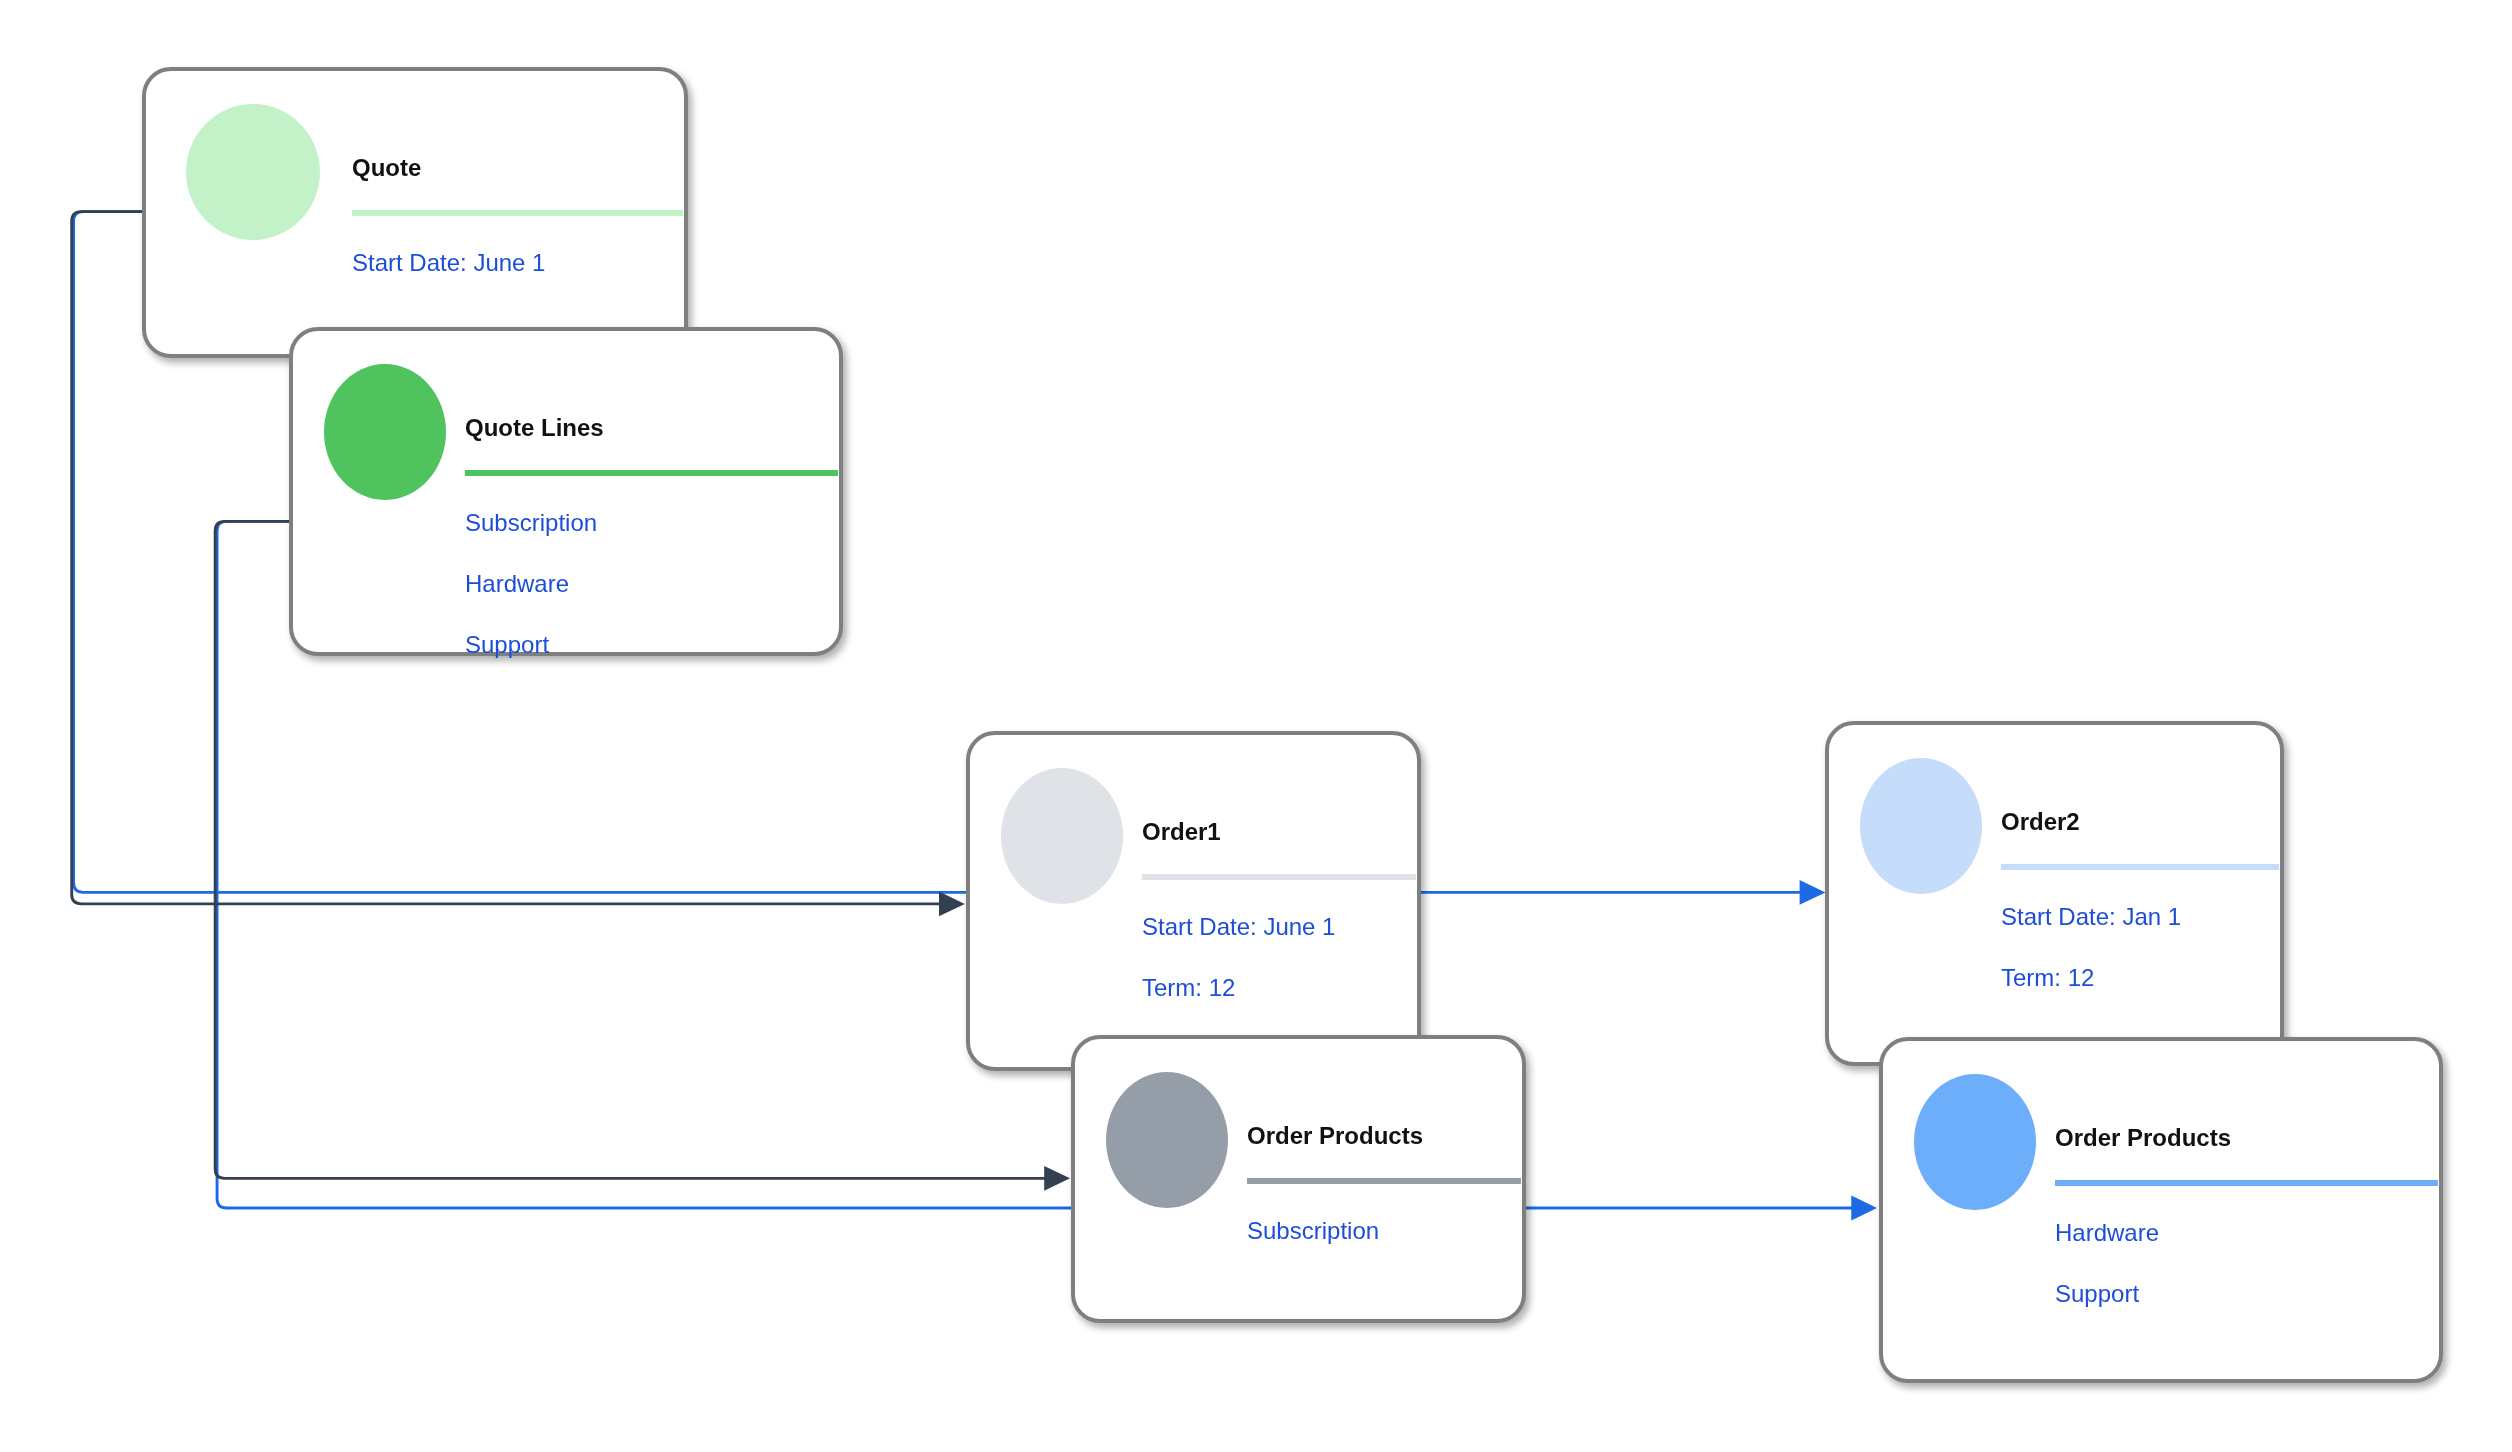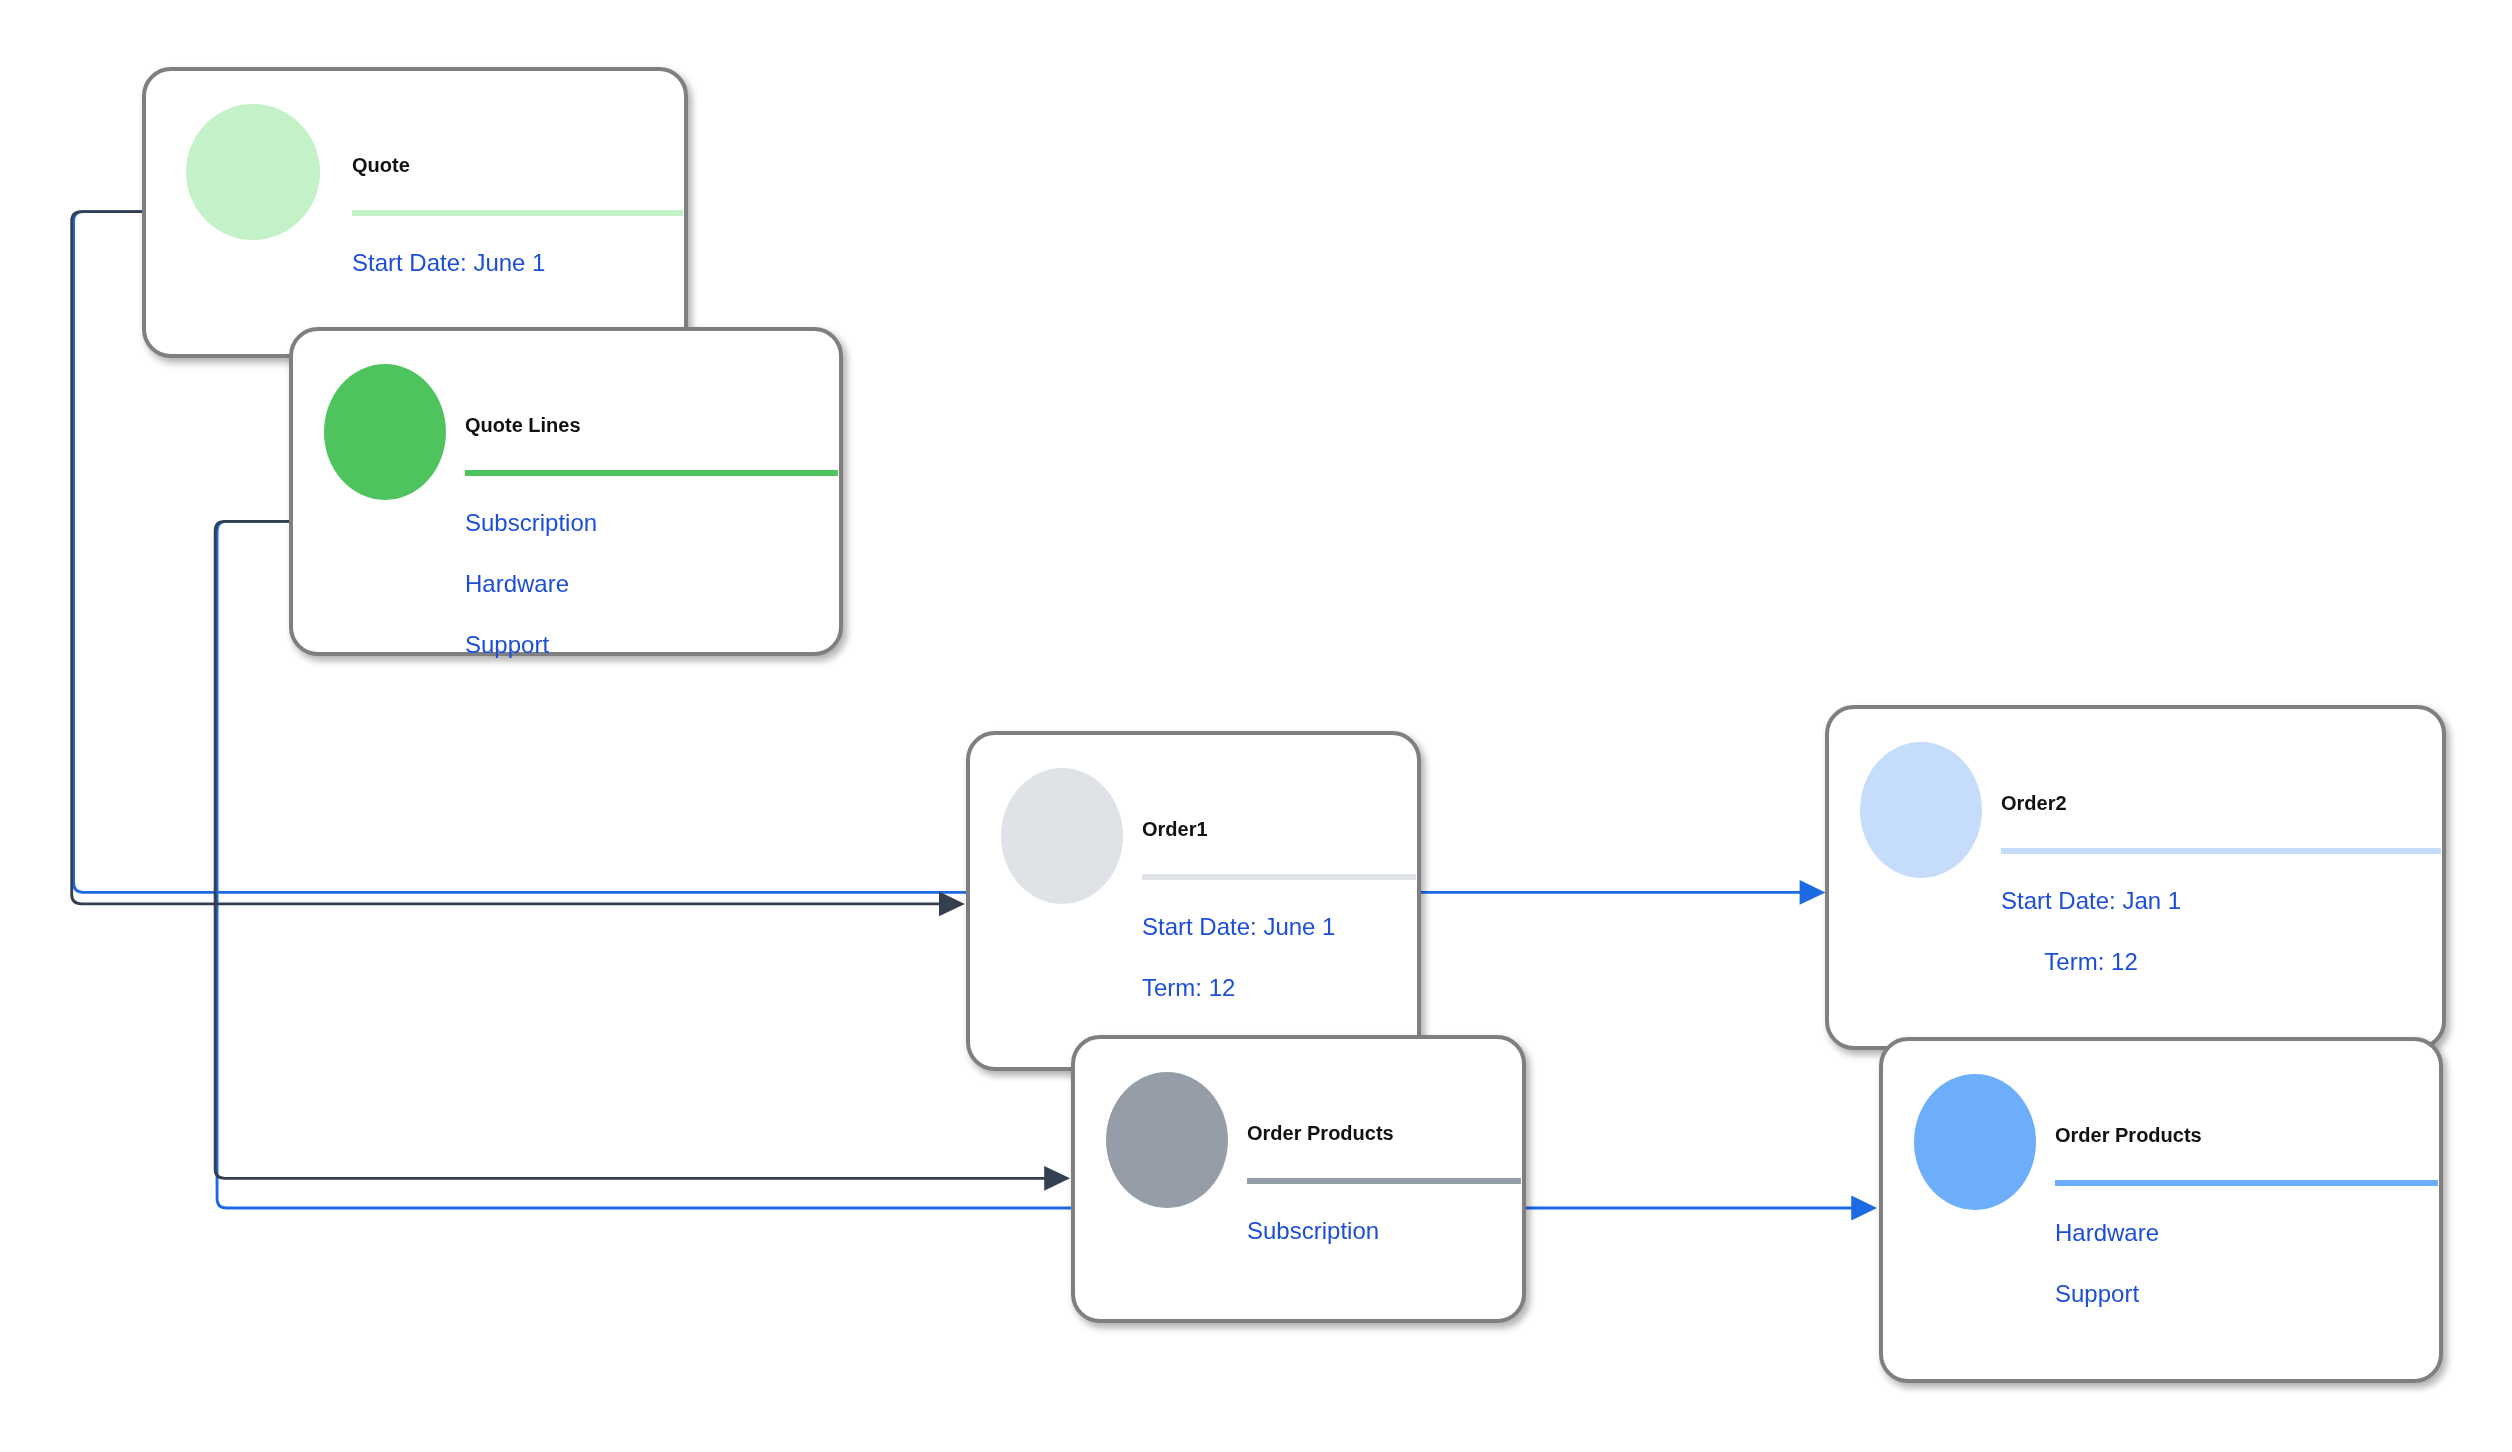--- a/index.html
+++ b/index.html
@@ -28,21 +28,21 @@
   }
   .bubble {
     position: absolute;
     left: 31px; top: 33px;
     width: 122px; height: 136px;
     border-radius: 50%;
   }
   .card .title {
     position: absolute;
     left: 172px; top: 83px;
-    font-size: 20px;
+    font-size: 24px;
     font-weight: 700;
     color: #111111;
     white-space: nowrap;
   }
   .card .underline {
     position: absolute;
     left: 172px; right: 1px; top: 139px;
     height: 5.7px;
   }
   .card .items {
@@ -55,21 +55,21 @@
   }
   
   .c1 .title, .c1 .items { left: 206px; }
   .c1 .underline { left: 206px; }
   .c1 .bubble { left: 40px; width: 134px; }
 
   .c1 { left: 142px;  top: 67px;   width: 546px; height: 291px; }
   .c2 { left: 289px;  top: 327px;  width: 554px; height: 329px; }
   .c3 { left: 966px; top: 731px;  width: 455px; height: 340px; text-decoration: underline; }
   .c4 { left: 1071px; top: 1035px; width: 455px; height: 288px; }
-  .c5 { left: 1825px; top: 705px;  width: 621px; height: 345px; text-align: center; }
+  .c5 { left: 1825px; top: 721px;  width: 459px; height: 345px; }
   .c6 { left: 1879px; top: 1037px; width: 564px; height: 346px; }
 </style>
 </head>
 <body>
 
 <div id="canvas">
 
   <svg id="edges" viewBox="0 0 2627 1519">
 
     <path d="M 151 221 H 87 Q 77 221 77 231 V 923 Q 77 933 87 933 H 1884" fill="none" stroke-width="3" stroke="#1d6ae5"></path>

